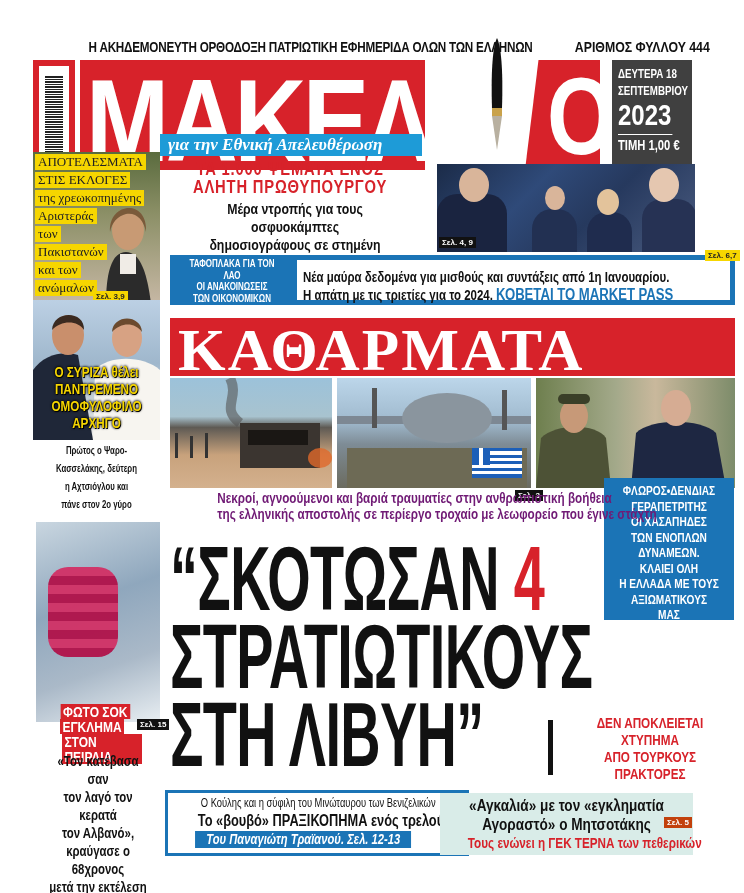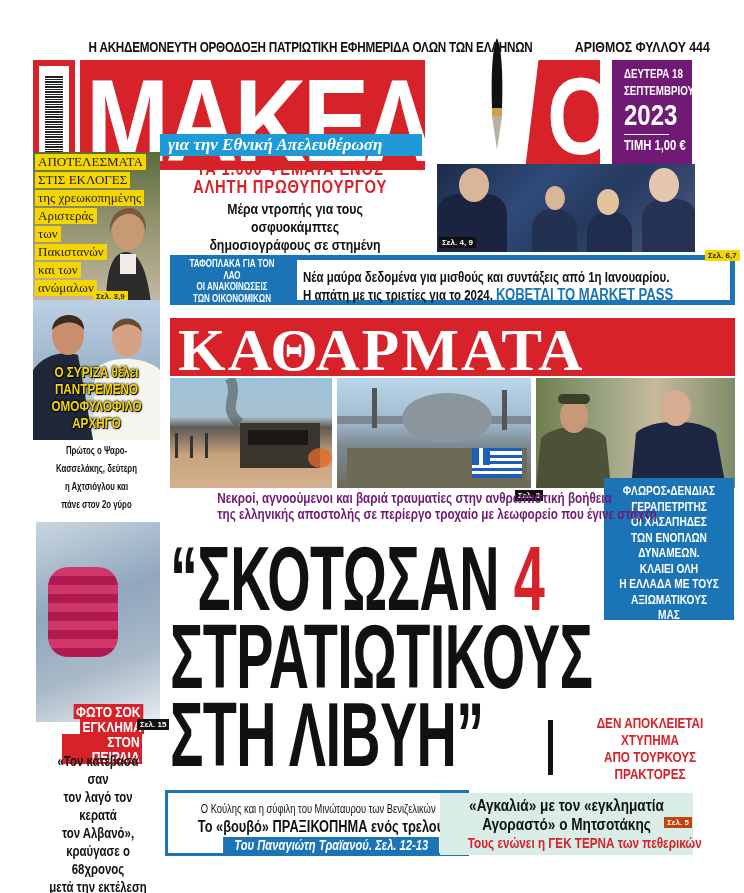--- a/index.html
+++ b/index.html
@@ -9,21 +9,21 @@
 #tagline{left:26px;top:38px;font-size:15px;font-weight:700;letter-spacing:-0.3px;transform:scaleX(0.78);white-space:nowrap}
 #issue{left:560px;top:38px;font-size:15px;font-weight:700;transform:scaleX(0.82);white-space:nowrap}
 #barcodebox{left:33px;top:60px;width:42px;height:110px;background:#d7222a;padding:6px}
 #barcodebox .inner{width:100%;height:100%;background:#fff;display:flex;align-items:center;justify-content:center}
 .bars{width:18px;height:80px;background:repeating-linear-gradient(0deg,#222 0 1px,#fff 1px 2px,#222 2px 4px,#fff 4px 5px)}
 #mast{left:80px;top:60px;width:345px;height:110px;background:#d7222a;overflow:hidden}
 #mast .word{position:absolute;left:6px;top:-6px;font-size:116px;font-weight:700;color:#fff;transform:scaleX(0.86);transform-origin:left top;letter-spacing:-4px;font-family:"Liberation Sans",sans-serif;white-space:nowrap}
 #pen{left:488px;top:38px;width:18px;height:112px}
 #mastO{left:525px;top:60px;width:75px;height:110px;background:#d7222a;clip-path:polygon(18% 0,100% 0,100% 100%,0 100%)}
 #mastO .o{position:absolute;left:22px;top:-8px;font-size:110px;font-weight:700;color:#fff;transform:scaleX(0.8);transform-origin:left top}
-#datebox{left:612px;top:60px;width:80px;height:110px;background:#701a75;color:#fff;padding:5px 12px}
+#datebox{left:612px;top:60px;width:80px;height:110px;background:#404040;color:#fff;padding:5px 6px}
 #datebox .d1,#datebox .d2{font-size:13px;font-weight:700;transform:scaleX(0.75);transform-origin:left;white-space:nowrap;line-height:17px}
 #datebox .yr{font-size:30px;font-weight:700;transform:scaleX(0.8);transform-origin:left;line-height:32px}
 #datebox .pr{border-top:1px solid #fff;margin-top:3px;padding-top:2px;font-size:14px;font-weight:700;transform:scaleX(0.8);transform-origin:left;white-space:nowrap}
 #liberation{left:160px;top:134px;width:262px;height:22px;background:#1e9bd7;color:#fff;font-family:"Liberation Serif",serif;font-style:italic;font-weight:700;font-size:17px;padding-left:8px;line-height:22px;white-space:nowrap}
 #lies{left:160px;top:160px;width:260px;text-align:center;color:#d7222a;font-weight:700;font-size:18px;line-height:18px;letter-spacing:1px}
 #lies span{display:block;transform:scaleX(0.82)}
 #shame{left:160px;top:200px;width:270px;text-align:center;font-size:15px;font-weight:700;line-height:18px}
 #shame span{display:block;transform:scaleX(0.82)}
 #photoPM{left:437px;top:164px;width:258px;height:88px;background:linear-gradient(135deg,#1b2b48 0%,#2f4a79 35%,#26395e 60%,#4b5c80 100%);overflow:hidden}
 .p-head{position:absolute;border-radius:50%;background:#d9b59a}
@@ -32,21 +32,21 @@
 #elections{left:33px;top:152px;width:127px;height:152px;background:linear-gradient(180deg,#5a6b3e 0%,#8b8f66 40%,#c7b8a5 100%);overflow:hidden}
 .ylw{display:block;background:#f6d600;color:#222;font-family:"Liberation Serif",serif;font-size:13px;line-height:16px;padding:0 3px;margin-bottom:2px;width:max-content}
 #elec-woman{position:absolute;right:4px;top:40px;width:60px;height:112px}
 #syriza{left:33px;top:300px;width:127px;height:140px;background:linear-gradient(180deg,#bcd0e4 0%,#9fb7cc 45%,#f0ede8 100%);overflow:hidden}
 #syriza .cap{position:absolute;left:0;right:0;top:63px;text-align:center;color:#f6d600;font-weight:700;font-size:15px;line-height:17px;text-shadow:0 0 3px #000,0 0 3px #000,1px 1px 0 #000}
 #syriza .cap span{display:block;transform:scaleX(0.78)}
 #syriza-sub{left:33px;top:442px;width:127px;text-align:center;font-size:10px;line-height:18px;font-weight:700}
 #syriza-sub span{display:block;transform:scaleX(0.78)}
 #crime-photo{left:36px;top:522px;width:124px;height:200px;background:linear-gradient(160deg,#c9d6e0 0%,#8fa7bd 40%,#aab9c8 70%,#e8eef2 100%);overflow:hidden}
 #crime-photo .blur{position:absolute;left:12px;top:45px;width:70px;height:90px;background:repeating-linear-gradient(0deg,#b1124a 0 9px,#d23166 9px 18px),#c82059;opacity:.95;border-radius:20px}
-#crime-cap{left:52px;top:704px;width:100px;text-align:right;color:#fff;font-weight:700;font-size:15px;line-height:15px}
+#crime-cap{left:52px;top:704px;width:100px;text-align:left;color:#fff;font-weight:700;font-size:15px;line-height:15px}
 #crime-cap span{display:inline-block;background:#d7222a;padding:0 3px;transform:scaleX(0.8)}
 #sel15{left:137px;top:719px}
 #crime-text{left:33px;top:752px;width:130px;text-align:center;font-size:15px;font-weight:700;line-height:18px}
 #crime-text span{display:block;transform:scaleX(0.76)}
 #dethbox{left:170px;top:255px;width:565px;height:50px;background:#1b74b6;border:2px solid #1b74b6}
 #deth-left{position:absolute;left:0;top:0;width:120px;height:46px;color:#fff;font-size:10px;font-weight:700;text-align:center;line-height:11.5px;padding-top:1px}
 #deth-left span{display:block;transform:scaleX(0.8)}
 #deth-right{position:absolute;left:125px;top:3px;right:3px;height:40px;background:#fff;padding:8px 6px;font-size:14px;font-weight:700;line-height:18px}
 #deth-right span{display:block;transform:scaleX(0.82);transform-origin:left;white-space:nowrap}
 #deth-right .blue{color:#1b74b6;font-size:16px}
@@ -63,21 +63,21 @@
 #floros{left:604px;top:478px;width:130px;height:142px;background:#1b74b6;color:#fff;text-align:center;font-weight:700;font-size:13px;line-height:15.5px;padding-top:5px}
 #floros span{display:block;transform:scaleX(0.78)}
 #deadline{left:170px;top:490px;width:430px;color:#701a75;font-weight:700;font-size:15px;line-height:16px;text-align:center}
 #deadline span{display:block;transform:scaleX(0.78);white-space:nowrap}
 #headline{left:170px;top:540px;width:420px}
 #headline .l{font-family:"Liberation Sans",sans-serif;font-weight:700;font-size:90px;line-height:78px;color:#111;transform:scaleX(0.62);transform-origin:left top;white-space:nowrap;letter-spacing:-1px}
 #headline .four{color:#d7222a}
 #vbar{left:548px;top:720px;width:5px;height:55px;background:#111}
 #notexcl{left:555px;top:714px;width:190px;text-align:center;color:#d7222a;font-weight:700;font-size:15px;line-height:17px}
 #notexcl span{display:block;transform:scaleX(0.78)}
-#koulis{left:165px;top:790px;width:304px;height:66px;border:3px solid #1b74b6;text-align:right;padding-top:9px}
+#koulis{left:165px;top:790px;width:304px;height:66px;border:3px solid #1b74b6;text-align:left;padding-top:3px}
 #koulis .a{font-size:12px;transform:scaleX(0.78);white-space:nowrap;line-height:15px}
 #koulis .b{font-size:16px;font-weight:700;transform:scaleX(0.8);white-space:nowrap;line-height:19px}
 #koulis .c{display:inline-block;background:#1b74b6;color:#fff;font-style:italic;font-weight:700;font-size:14px;line-height:17px;padding:0 14px;transform:scaleX(0.8)}
 #mitso{left:440px;top:793px;width:253px;height:62px;background:#d9ece8;text-align:center;padding-top:3px}
 #mitso .a{font-size:16px;font-weight:700;line-height:19px;transform:scaleX(0.85);white-space:nowrap}
 #mitso .r{color:#d7222a;font-size:15px;font-weight:700;line-height:18px;transform:scaleX(0.78);white-space:nowrap}
 #sel5{left:664px;top:817px;background:#c2410c;color:#fff}
 </style>
 </head>
 <body>

